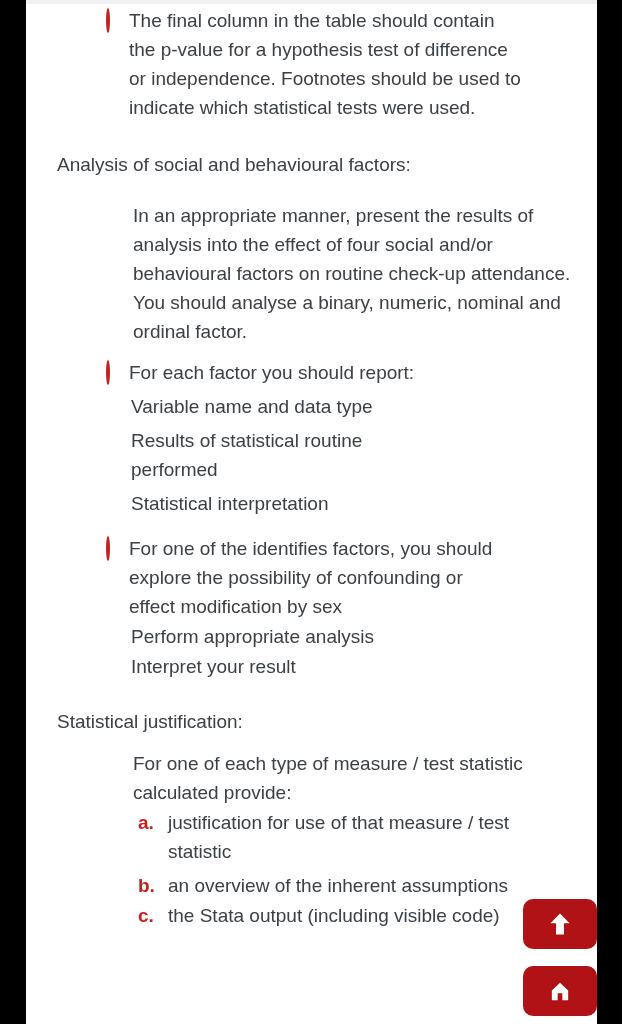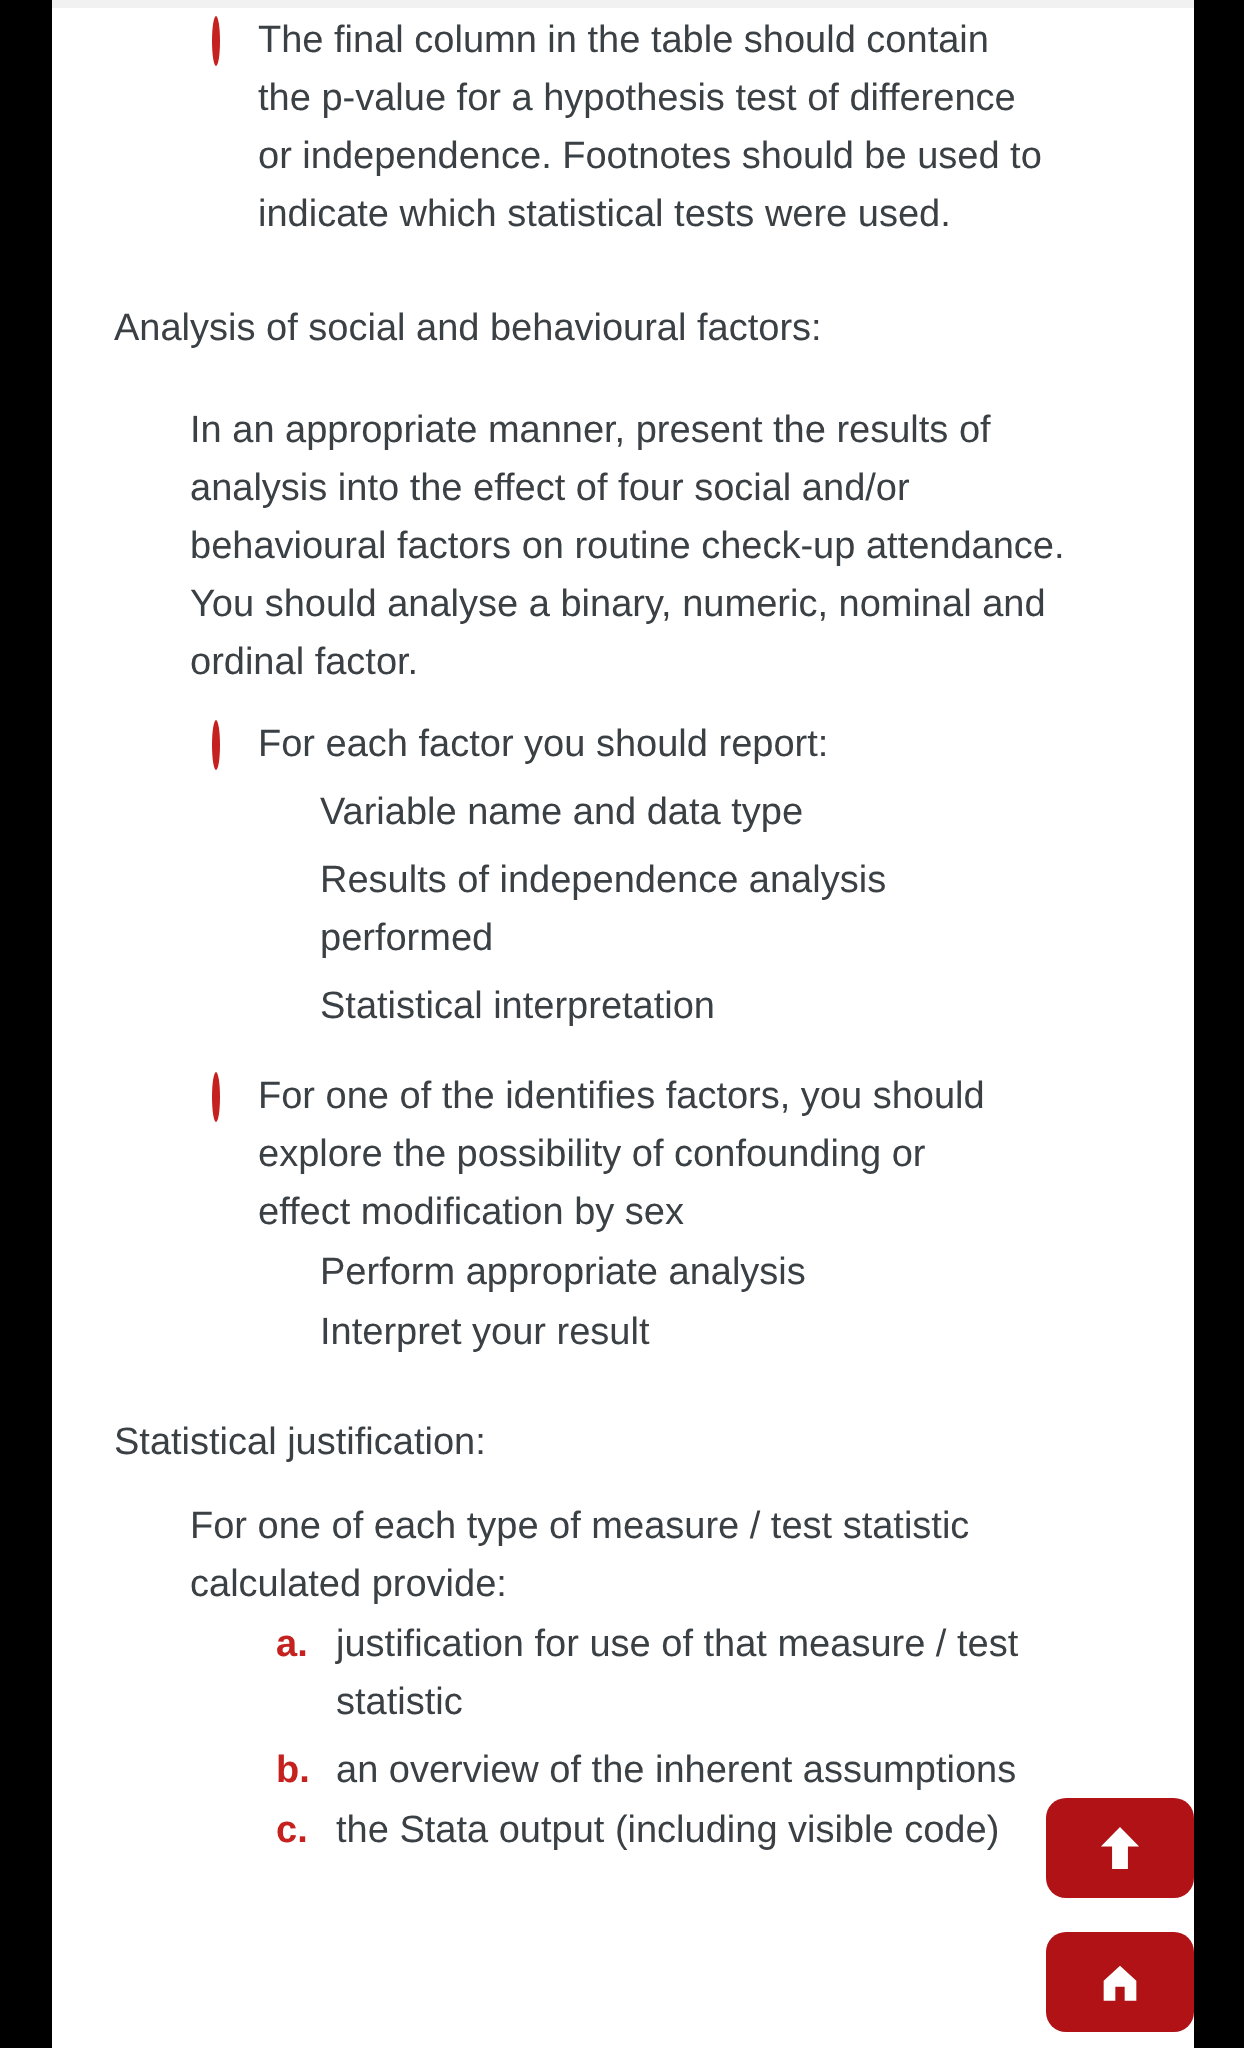--- a/index.html
+++ b/index.html
@@ -13,23 +13,23 @@
     width:571px; height:1024px;
     background:#ffffff;
   }
   .topstrip { height:4px; background:#f1f1f1; }
   .doc {
     font-size:19px; line-height:29px; color:#3b4045;
   }
   .txt { white-space:pre-wrap; }
   .row { display:flex; align-items:flex-start; }
   
-  .lvl1 { padding-left:49px; }
+  .lvl1 { padding-left:87px; }
   .lvl2 { padding-left:80px; }
-  .lvl3 { padding-left:112px; }
+  .lvl3 { padding-left:83px; }
   .lvla { padding-left:112px; }
   .b { flex:0 0 auto; }
   .lvl1 .b { width:20px; }
   .lvl2 .b { width:23px; }
   .lvl3 .b { width:22px; }
   .lvla .b { width:30px; }
   
   .disc {
     width:11px; height:11px; margin-top:9px;
     background:#c5221f; border-radius:50%;
@@ -95,21 +95,21 @@
     </div>
 
     <div class="row lvl3 m5">
       <span class="b"><span class="sq"></span></span>
       <div class="txt">Variable name and data type</div>
     </div>
 
 
     <div class="row lvl3 m5">
       <span class="b"><span class="sq"></span></span>
-      <div class="txt">Results of independence analysis
+      <div class="txt">Results of statistical routine
 performed</div>
     </div>
 
     <div class="row lvl3 m5">
       <span class="b"><span class="sq"></span></span>
       <div class="txt">Statistical interpretation</div>
     </div>
 
     <div class="row lvl2 m16">
       <span class="b"><span class="circ"></span></span>

